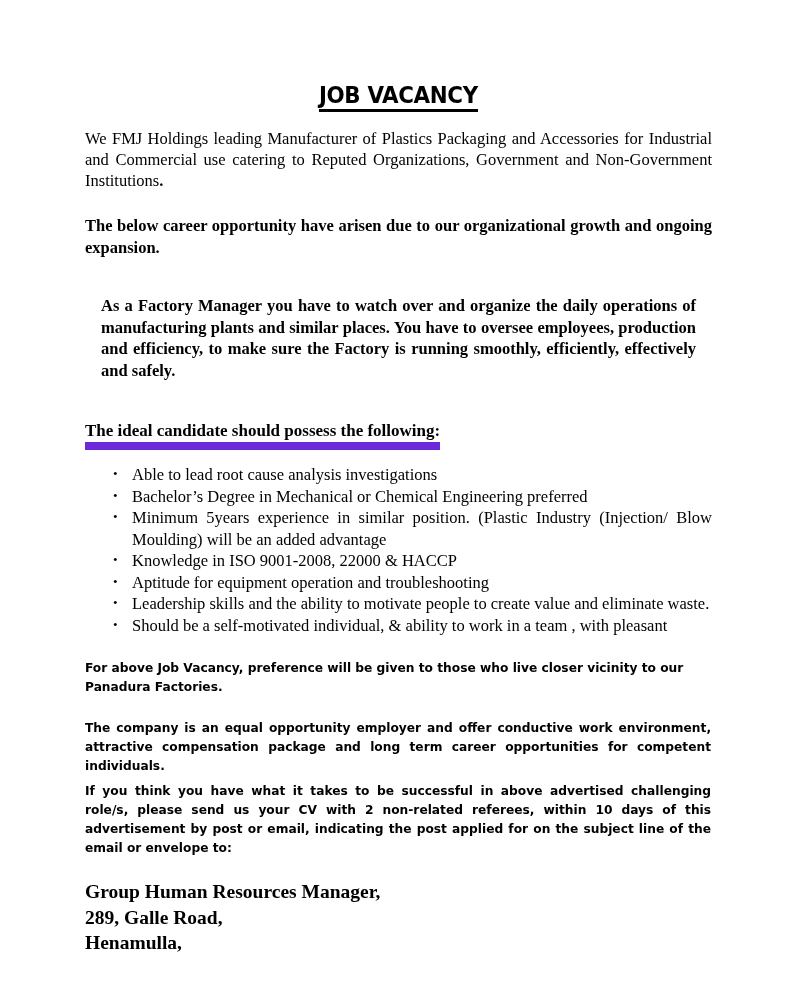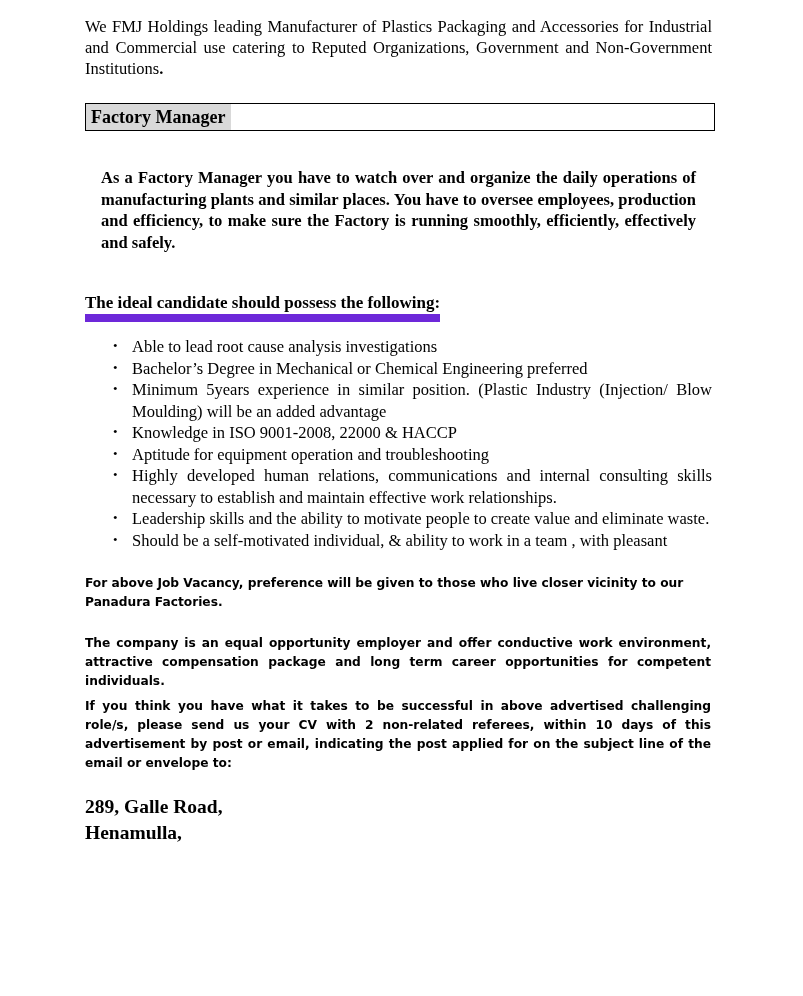--- a/index.html
+++ b/index.html
@@ -144,48 +144,47 @@
     font-weight: bold;
     line-height: 25.5px;
   }
   .address div { white-space: nowrap; }
 </style>
 </head>
 <body>
 
 <div class="page">
 
+  <h1 class="doc-title"><span class="u">JOB VACANCY</span></h1>
 
   <p class="intro"><span>We FMJ Holdings leading Manufacturer of Plastics Packaging and Accessories for Industrial and Commercial use catering to Reputed Organizations, Government and Non-Government Institutions</span><span class="dot">.</span></p>
 
+  <p class="growth">The below career opportunity have arisen due to our organizational growth and ongoing expansion.</p>
 
-  <div class="role-box">
-    <span class="hl">Factory Manager</span>
-  </div>
 
   <p class="role-desc">As a Factory Manager you have to watch over and organize the daily operations of manufacturing plants and similar places. You have to oversee employees, production and efficiency, to make sure the Factory is running smoothly, efficiently, effectively and safely.</p>
 
   <p class="ideal-head"><span class="u">The ideal candidate should possess the following:</span></p>
 
   <ul class="reqs">
     <li>Able to lead root cause analysis investigations</li>
     <li>Bachelor’s Degree in Mechanical or Chemical Engineering preferred</li>
     <li>Minimum 5years experience in similar position. (Plastic Industry (Injection/ Blow Moulding) will be an added advantage</li>
     <li>Knowledge in ISO 9001-2008, 22000 &amp; HACCP</li>
     <li>Aptitude for equipment operation and troubleshooting</li>
-    <li>Highly developed human relations, communications and internal consulting skills necessary to establish and maintain effective work relationships.</li>
     <li>Leadership skills and the ability to motivate people to create value and eliminate waste.</li>
     <li>Should be a self-motivated individual, &amp; ability to work in a team , with pleasant</li>
   </ul>
 
   <p class="note pref">For above Job Vacancy, preference will be given to those who live closer vicinity to our Panadura Factories.</p>
 
   <p class="note equal">The company is an equal opportunity employer and offer conductive work environment, attractive compensation package and long term career opportunities for competent individuals.</p>
 
   <p class="note apply">If you think you have what it takes to be successful in above advertised challenging role/s, please send us your CV with 2 non-related referees, within 10 days of this advertisement by post or email, indicating the post applied for on the subject line of the email or envelope to:</p>
 
   <div class="address">
+    <div>Group Human Resources Manager,</div>
     <div>289, Galle Road,</div>
     <div>Henamulla,</div>
 
   </div>
 
 </div>
 
 </body></html>

